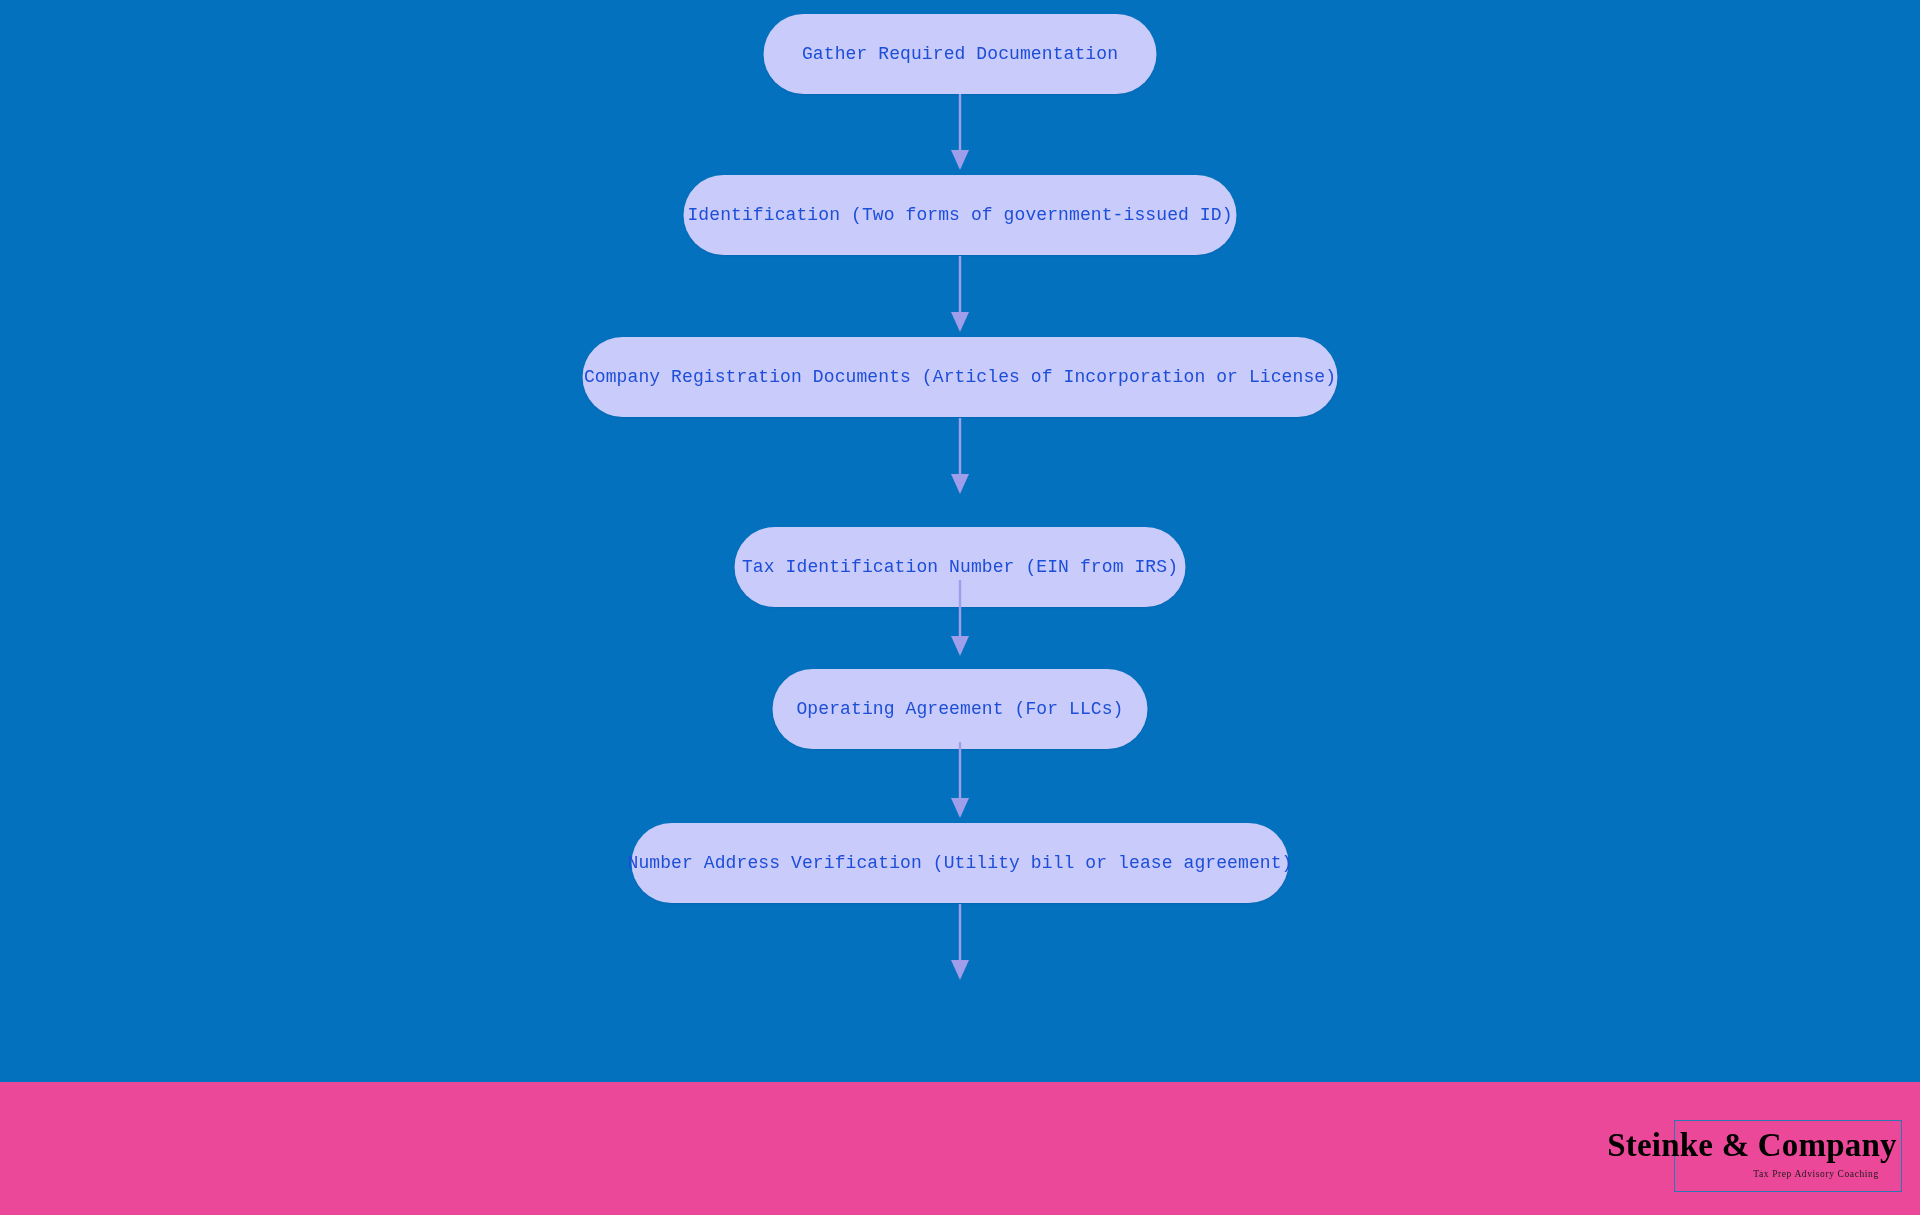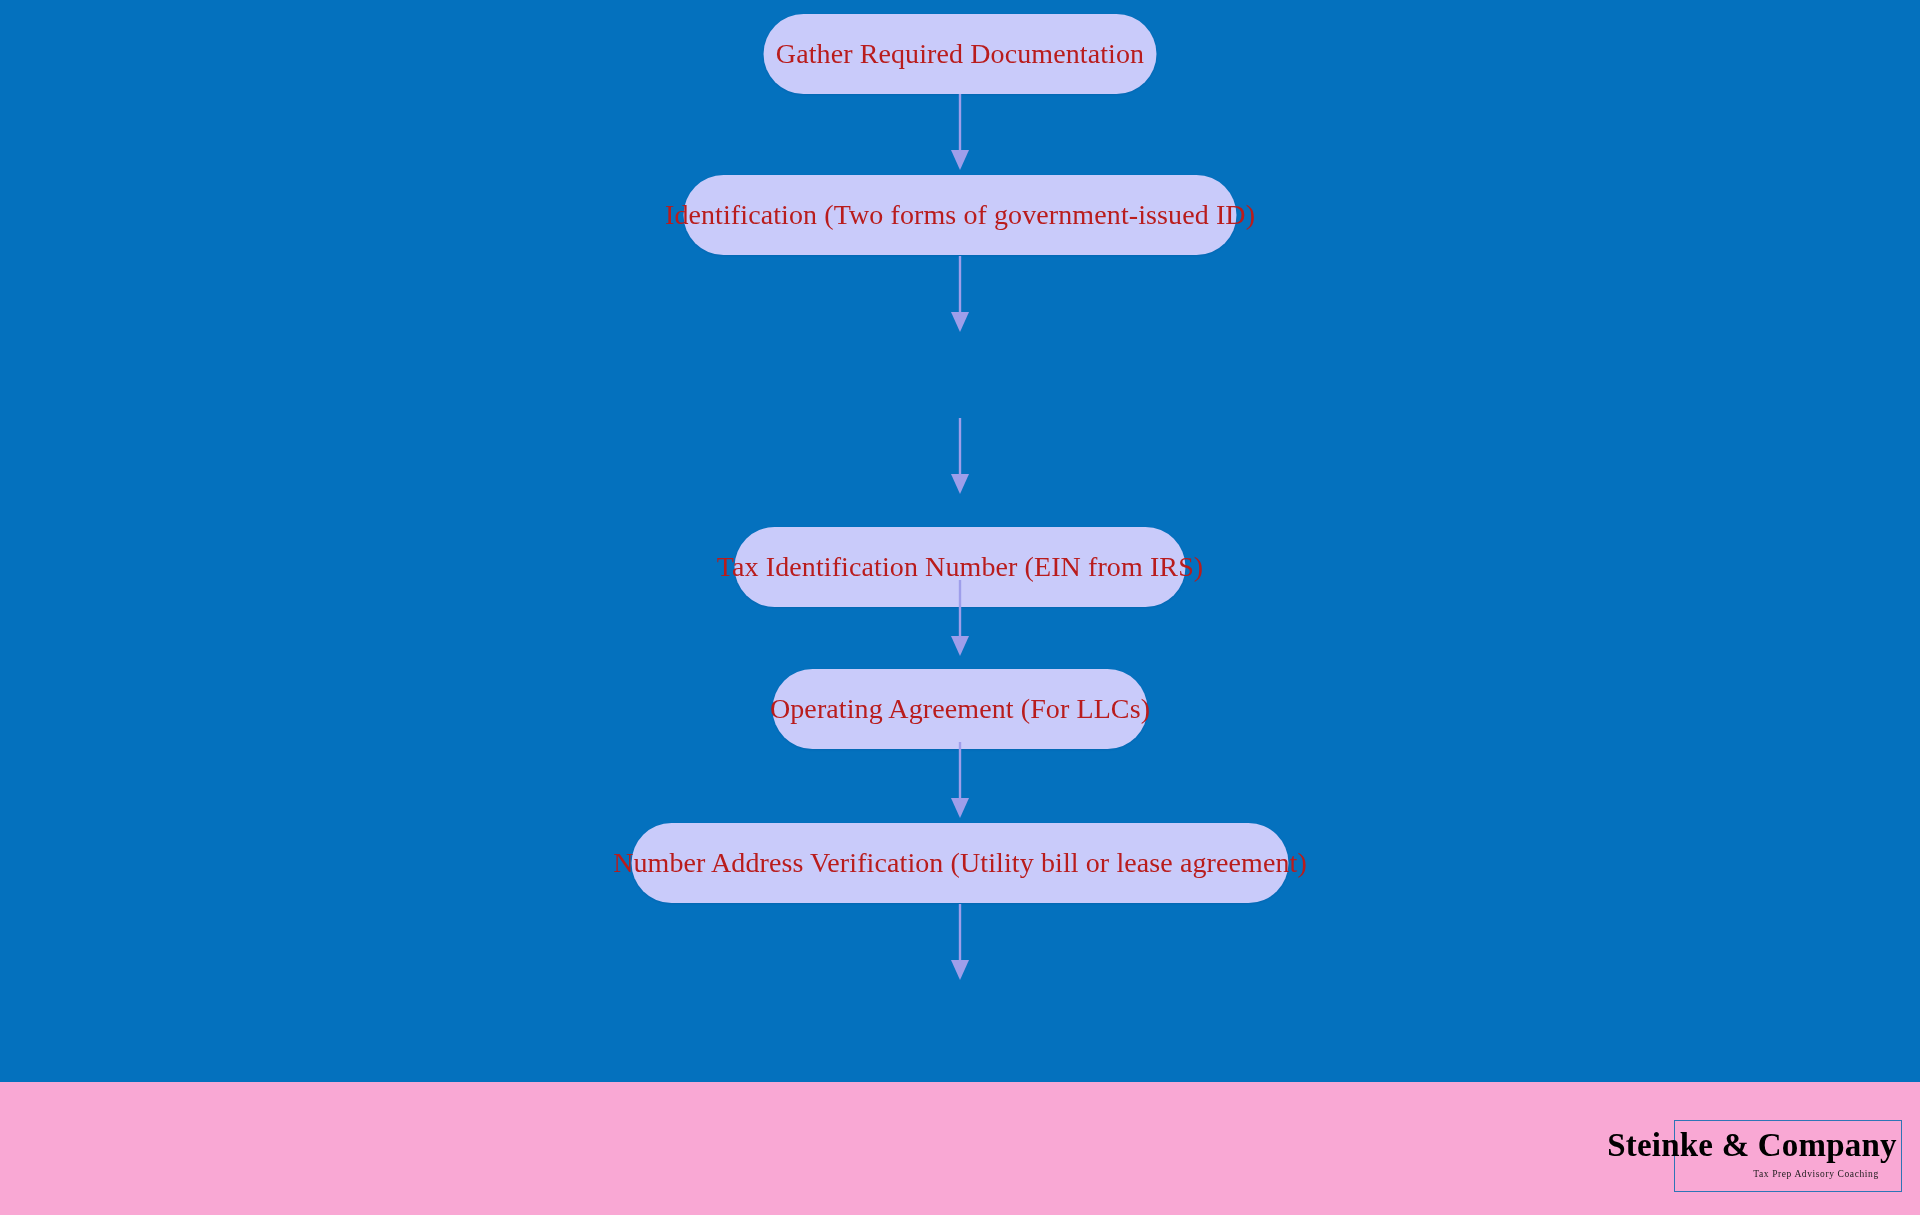--- a/index.html
+++ b/index.html
@@ -44,23 +44,23 @@
     justify-content: center;
     background: #C9CBFA;
     border-radius: 44px;
     box-sizing: border-box;
     padding: 0 38px;
     height: 80px;
     box-shadow: 0 1px 2px rgba(20, 20, 90, 0.10);
   }
 
   .flow-step-label {
-    color: #b91c1c;
-    font-family: Liberation Serif, serif;
-    font-size: 28px;
+    color: #1d4ed8;
+    font-family: Liberation Mono, monospace;
+    font-size: 18px;
     font-weight: 400;
     letter-spacing: 0.1px;
     white-space: nowrap;
     line-height: 1;
   }
 
   
   #step-0 { top: 14px; }
   #step-1 { top: 175px; }
   #step-2 { top: 337px; }
@@ -87,21 +87,21 @@
 
   .connector svg { display: block; width: 26px; height: 82px; }
 
   
   #footer-band {
     position: absolute;
     left: 0;
     top: 1082px;
     width: 1920px;
     height: 133px;
-    background: #f9a8d4;
+    background: #ec4899;
   }
 
   #brand-logo {
     position: absolute;
     right: 52px;
     bottom: 22px;
     width: 232px;
     height: 84px;
   }
 
@@ -167,20 +167,23 @@
       <span class="flow-step-label">Identification (Two forms of government-issued ID)</span>
     </div>
 
     <div class="connector" id="connector-1">
       <svg viewBox="0 0 26 82" xmlns="http://www.w3.org/2000/svg">
         <line x1="13" y1="0" x2="13" y2="60" stroke="#9E9EEA" stroke-width="2.4"></line>
         <polygon points="13,76 4,56 22,56" fill="#9E9EEA"></polygon>
       </svg>
     </div>
 
+    <div class="flow-step" id="step-2" style="width:755px;">
+      <span class="flow-step-label">Company Registration Documents (Articles of Incorporation or License)</span>
+    </div>
 
     <div class="connector" id="connector-2">
       <svg viewBox="0 0 26 82" xmlns="http://www.w3.org/2000/svg">
         <line x1="13" y1="0" x2="13" y2="60" stroke="#9E9EEA" stroke-width="2.4"></line>
         <polygon points="13,76 4,56 22,56" fill="#9E9EEA"></polygon>
       </svg>
     </div>
 
     <div class="flow-step" id="step-3" style="width:451px;">
       <span class="flow-step-label">Tax Identification Number (EIN from IRS)</span>

